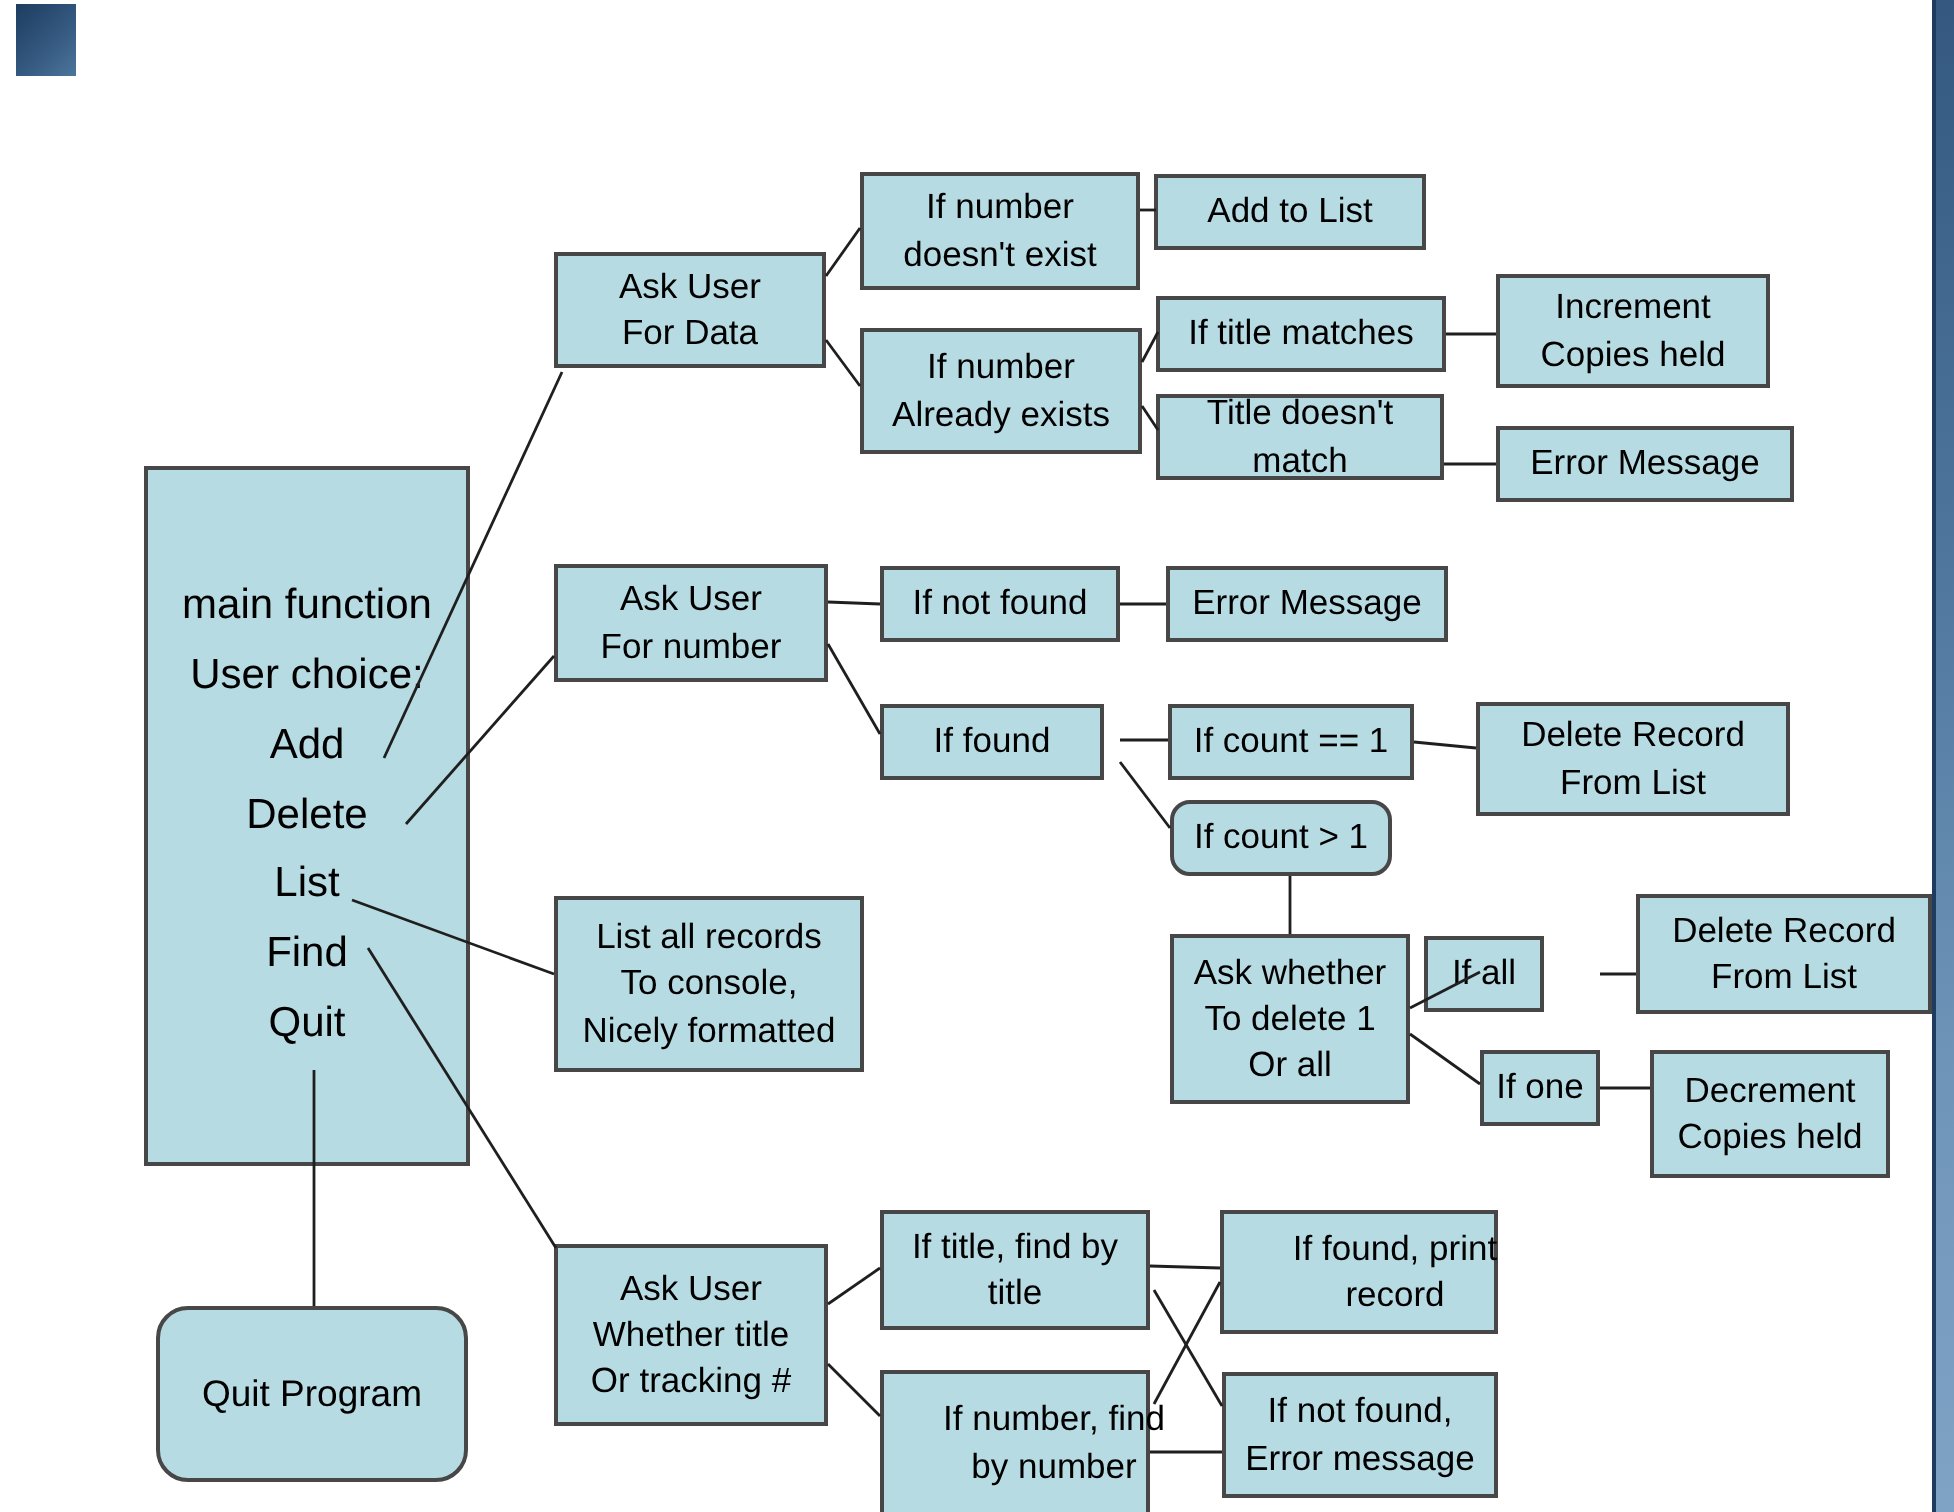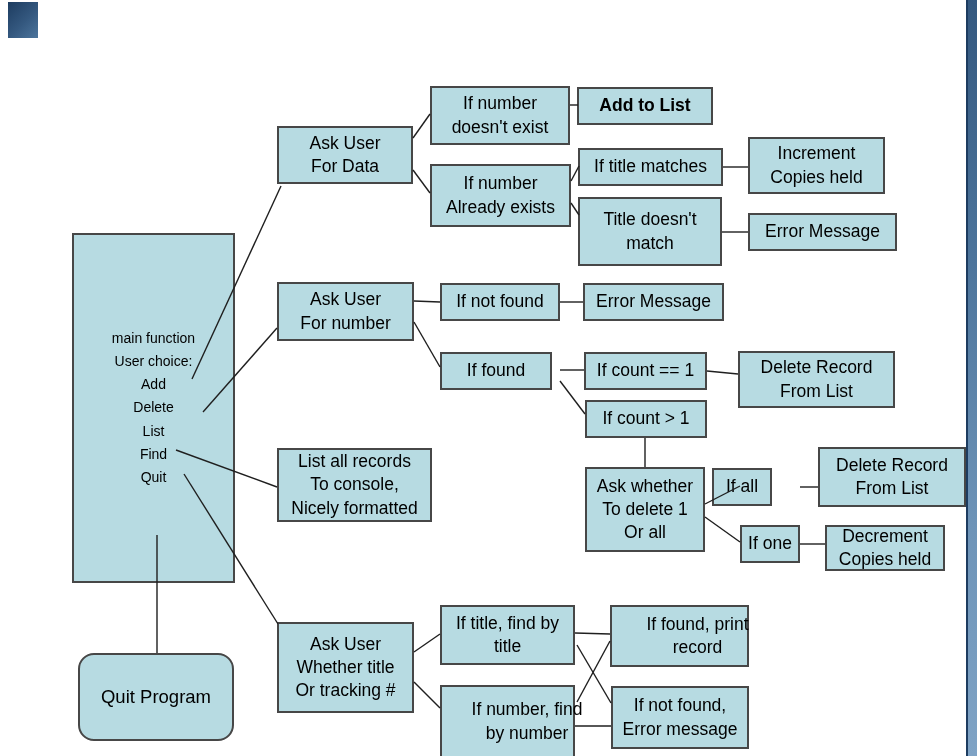--- a/index.html
+++ b/index.html
@@ -7,21 +7,21 @@
     position:relative; width:977px; height:756px; background:#fff;
     overflow:hidden; font-family:"Liberation Sans", sans-serif; color:#000;
   }
   .node {
     position:absolute; box-sizing:border-box;
     background:var(--box-fill,#b7dbe2);
     border:2px solid var(--box-border,#474747);
     display:flex; flex-direction:column; align-items:center; justify-content:center;
     text-align:center; font-size:17.5px; line-height:1.32; z-index:1;
   }
-  .node--title { font-size:14px; line-height:1.66; }
+  .node--title { font-size:21px; line-height:1.66; }
   .node--quit  { font-size:18.5px;border-radius:16px; }
   .node .ln { white-space:nowrap; }
   svg.edges { position:absolute; left:0; top:0; z-index:2; pointer-events:none; }
   .right-bar {
     position:absolute; top:0; right:0; width:9px; height:756px; z-index:3;
     background:linear-gradient(to bottom, var(--bar-top,#34587f) 0%, #4d759c 35%, #6e94b8 70%, var(--bar-bottom,#7fa3c5) 100%);
     border-left:2px solid var(--bar-edge,#1d3c60);
   }
   .corner-square {
     position:absolute; left:8px; top:2px; width:30px; height:36px; z-index:3;
@@ -46,35 +46,35 @@
         <div class="ln">Quit Program</div>
       </div>
       <div class="node" style="left: 277px; top: 126px; width: 136px; height: 58px;">
         <div class="ln">Ask User</div>
         <div class="ln">For Data</div>
       </div>
       <div class="node" style="left: 430px; top: 86px; width: 140px; height: 59px;">
         <div class="ln">If number</div>
         <div class="ln">doesn't exist</div>
       </div>
-      <div class="node" style="left: 577px; top: 87px; width: 136px; height: 38px; font-weight: bold;">
+      <div class="node" style="left: 577px; top: 87px; width: 136px; height: 38px;">
         <div class="ln">Add to List</div>
       </div>
       <div class="node" style="left: 430px; top: 164px; width: 141px; height: 63px;">
         <div class="ln">If number</div>
         <div class="ln">Already exists</div>
       </div>
       <div class="node" style="left: 578px; top: 148px; width: 145px; height: 38px;">
         <div class="ln">If title matches</div>
       </div>
       <div class="node" style="left: 748px; top: 137px; width: 137px; height: 57px;">
         <div class="ln">Increment</div>
         <div class="ln">Copies held</div>
       </div>
-      <div class="node" style="left: 578px; top: 197px; width: 144px; height: 69px;">
+      <div class="node" style="left: 578px; top: 197px; width: 144px; height: 43px;">
         <div class="ln">Title doesn't</div>
         <div class="ln">match</div>
       </div>
       <div class="node" style="left: 748px; top: 213px; width: 149px; height: 38px;">
         <div class="ln">Error Message</div>
       </div>
       <div class="node" style="left: 277px; top: 282px; width: 137px; height: 59px;">
         <div class="ln">Ask User</div>
         <div class="ln">For number</div>
       </div>
@@ -87,43 +87,43 @@
       <div class="node" style="left: 440px; top: 352px; width: 112px; height: 38px;">
         <div class="ln">If found</div>
       </div>
       <div class="node" style="left: 584px; top: 352px; width: 123px; height: 38px;">
         <div class="ln">If count == 1</div>
       </div>
       <div class="node" style="left: 738px; top: 351px; width: 157px; height: 57px;">
         <div class="ln">Delete Record</div>
         <div class="ln">From List</div>
       </div>
-      <div class="node" style="left: 585px; top: 400px; width: 122px; height: 38px;">
+      <div class="node" style="left: 585px; top: 400px; width: 111px; height: 38px; border-radius: 10px;">
         <div class="ln">If count &gt; 1</div>
       </div>
       <div class="node" style="left: 585px; top: 467px; width: 120px; height: 85px;">
         <div class="ln">Ask whether</div>
         <div class="ln">To delete 1</div>
         <div class="ln">Or all</div>
       </div>
       <div class="node" style="left: 712px; top: 468px; width: 60px; height: 38px; text-align: center;">
         <div class="ln">If all</div>
       </div>
       <div class="node" style="left: 818px; top: 447px; width: 148px; height: 60px;">
         <div class="ln">Delete Record</div>
         <div class="ln">From List</div>
       </div>
       <div class="node" style="left: 740px; top: 525px; width: 60px; height: 38px;">
         <div class="ln">If one</div>
       </div>
-      <div class="node" style="left: 825px; top: 525px; width: 120px; height: 46px;">
+      <div class="node" style="left: 825px; top: 525px; width: 120px; height: 64px;">
         <div class="ln">Decrement</div>
         <div class="ln">Copies held</div>
       </div>
-      <div class="node" style="left: 277px; top: 448px; width: 155px; height: 74px; text-align: right;">
+      <div class="node" style="left: 277px; top: 448px; width: 155px; height: 88px; text-align: right;">
         <div class="ln">List all records</div>
         <div class="ln">To console,</div>
         <div class="ln">Nicely formatted</div>
       </div>
       <div class="node" style="left: 277px; top: 622px; width: 137px; height: 91px;">
         <div class="ln">Ask User</div>
         <div class="ln">Whether title</div>
         <div class="ln">Or tracking #</div>
       </div>
       <div class="node" style="left: 440px; top: 605px; width: 135px; height: 60px;">

